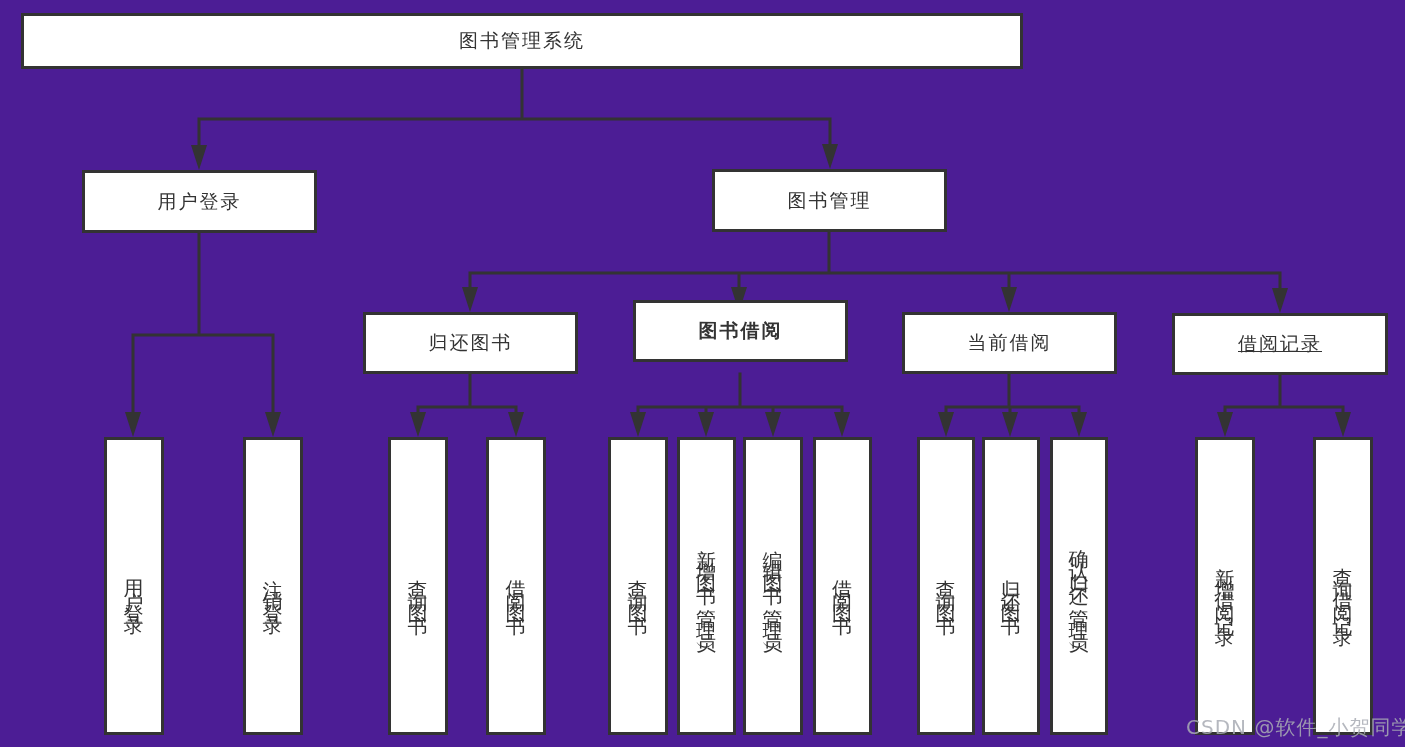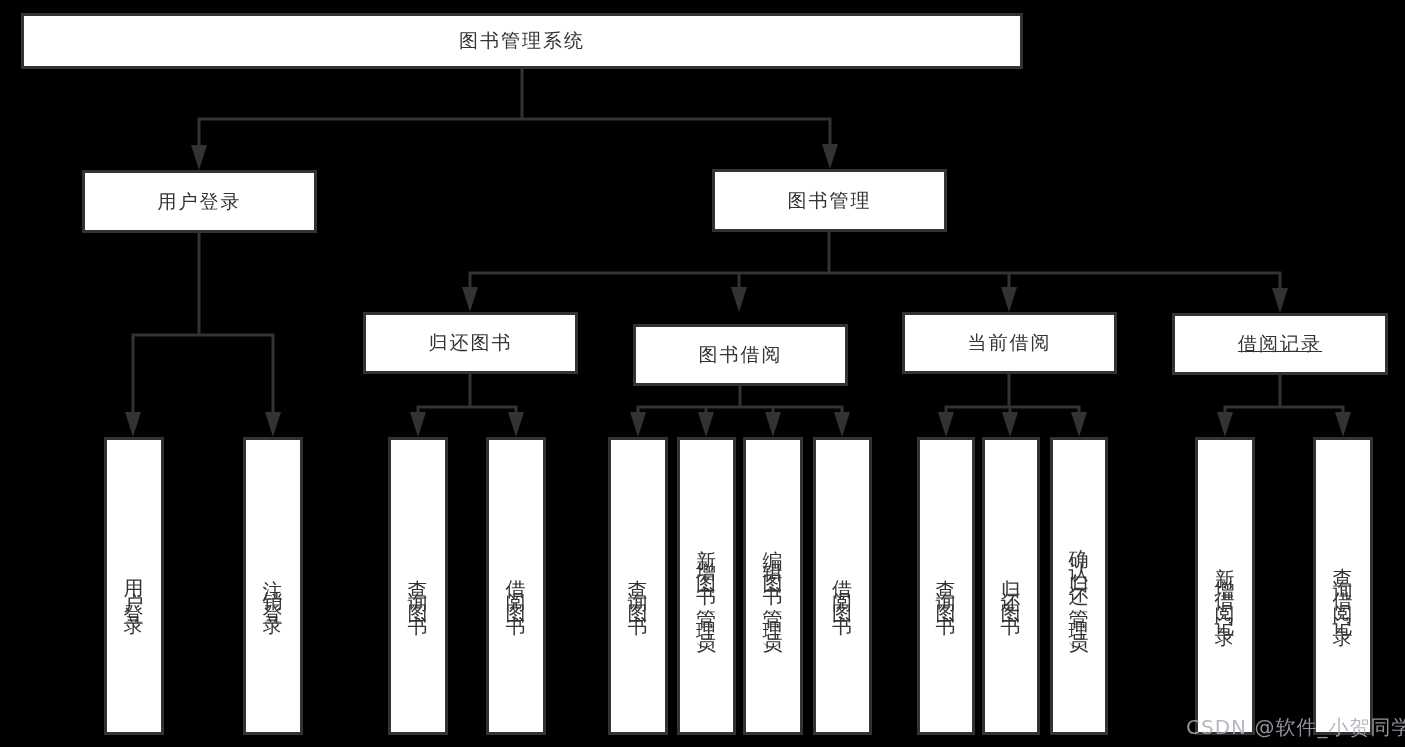--- a/index.html
+++ b/index.html
@@ -5,21 +5,21 @@
   html, body {
     margin: 0;
     padding: 0;
     background: #ffffff;
     font-family: "DejaVu Sans", "Liberation Sans", sans-serif;
   }
   #canvas {
     position: relative;
     width: 1405px;
     height: 747px;
-    background: #000000;
+    background: #4c1d95;
     overflow: hidden;
   }
   #wires {
     position: absolute;
     left: 0; top: 0;
     width: 1405px; height: 747px;
     z-index: 1;
   }
   .node {
     position: absolute;
@@ -102,21 +102,21 @@
          M1217,412 L1233,412 L1225,437 Z
          M1335,412 L1351,412 L1343,437 Z"></path>
   </svg>
 
   <div class="node" style="left:21px; top:13px; width:1002px; height:56px;">图书管理系统</div>
 
   <div class="node" style="left:82px; top:170px; width:235px; height:63px;">用户登录</div>
   <div class="node" style="left:712px; top:169px; width:235px; height:63px;">图书管理</div>
 
   <div class="node" style="left:363px; top:312px; width:215px; height:62px;">归还图书</div>
-  <div class="node" style="left:633px; top:324px; width:215px; height:62px;">图书借阅</div>
+  <div class="node" style="left:633px; top:300px; width:215px; height:62px;font-weight:bold;">图书借阅</div>
   <div class="node" style="left:902px; top:312px; width:215px; height:62px;text-align:right;">当前借阅</div>
   <div class="node" style="left:1172px; top:313px; width:216px; height:62px;text-decoration:underline;">借阅记录</div>
 
   <div class="node leaf" style="left:104px; top:437px; width:60px; height:298px;">用户登录</div>
   <div class="node leaf" style="left:243px; top:437px; width:60px; height:298px;">注销登录</div>
 
   <div class="node leaf" style="left:388px; top:437px; width:60px; height:298px;">查询图书</div>
   <div class="node leaf" style="left:486px; top:437px; width:60px; height:298px;">借阅图书</div>
 
   <div class="node leaf" style="left:608px; top:437px; width:60px; height:298px;">查询图书</div>

